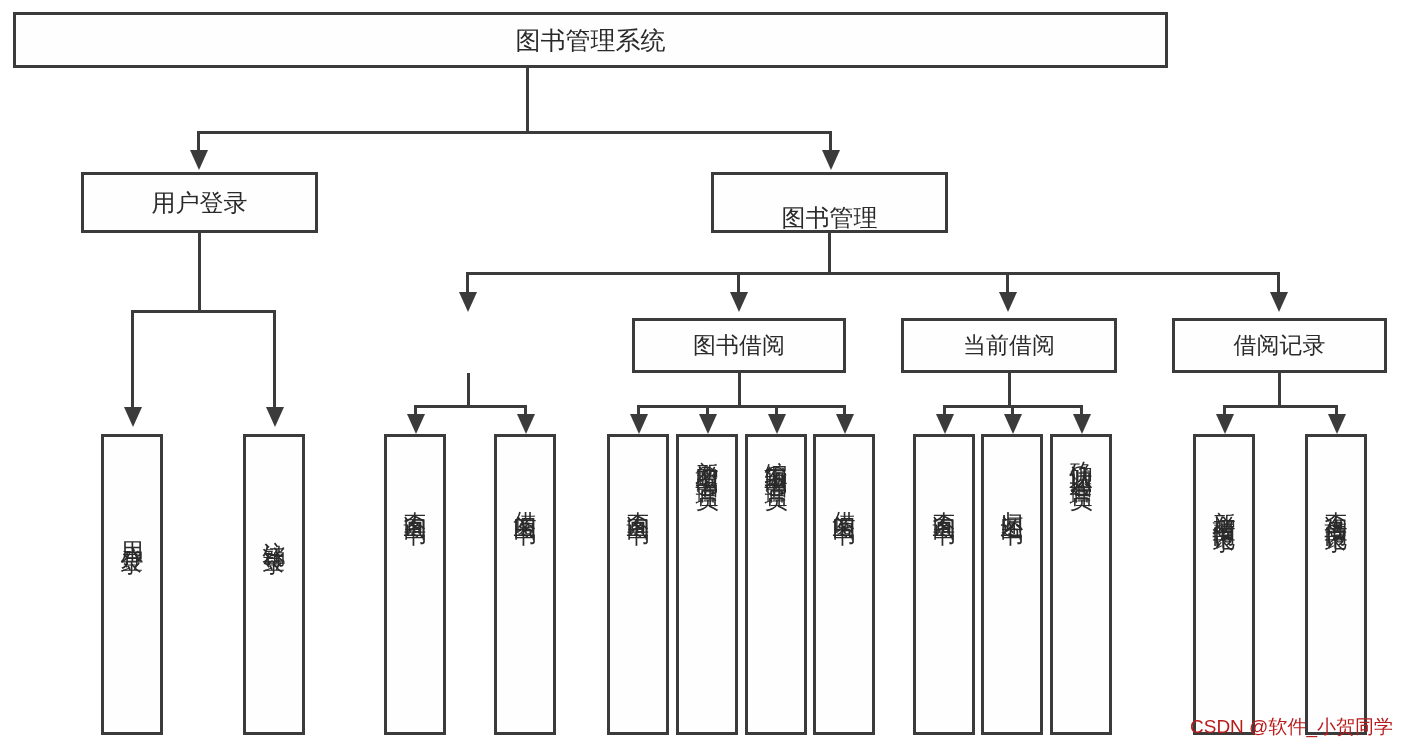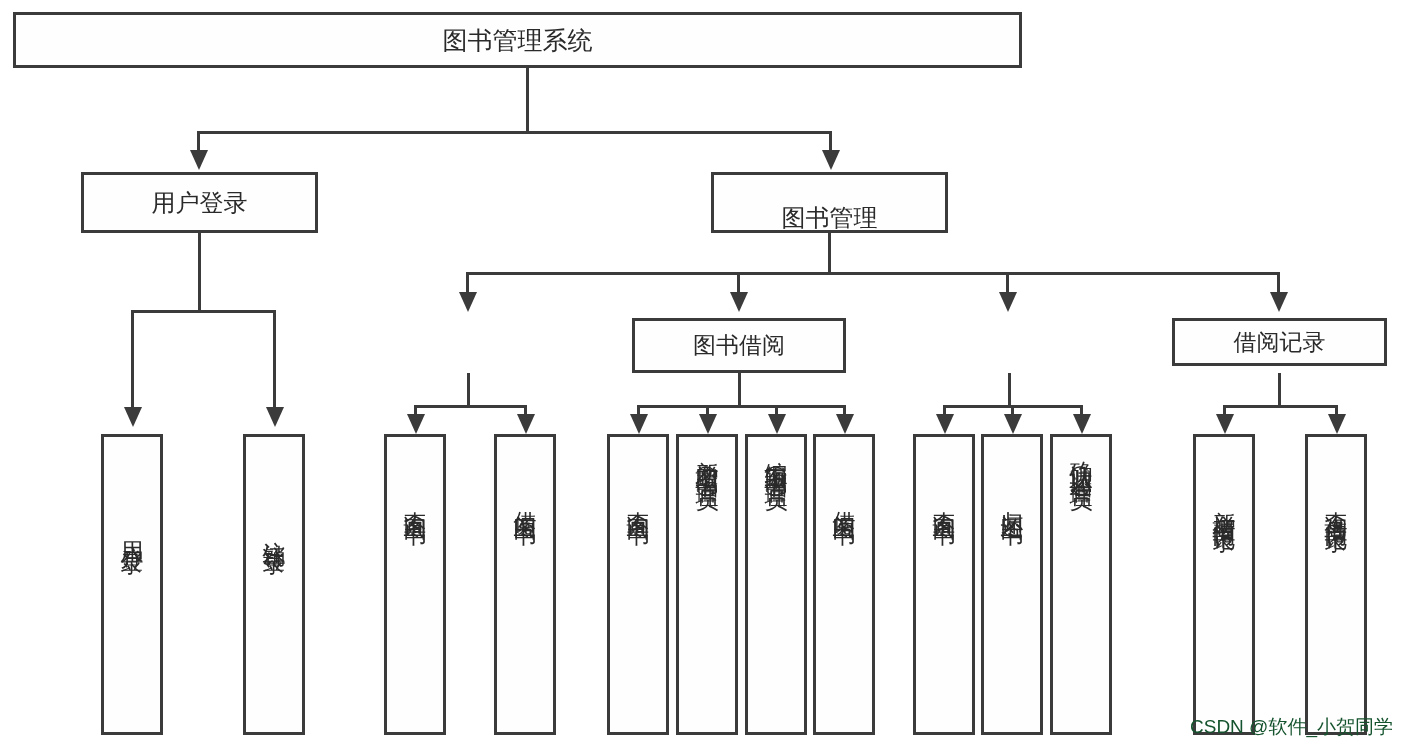--- a/index.html
+++ b/index.html
@@ -66,32 +66,32 @@
     width: 0;
     height: 0;
     border-left: 9px solid transparent;
     border-right: 9px solid transparent;
     border-top: 20px solid #3b3b3b;
   }
 
   
   .watermark {
     position: absolute;
-    color: #14532d;
+    color: #b91c1c;
     font-size: 19px;
     white-space: nowrap;
     pointer-events: none;
   }
 </style>
 </head>
 <body>
 
 <div id="canvas">
 
-  <div class="node lvl0" style="left:13px; top:12px; width:1009px; height:56px;">
+  <div class="node lvl0" style="left:13px; top:12px; width:1155px; height:56px;">
     <span>图书管理系统</span>
   </div>
 
   <div class="ln v" style="left:526px; top:68px; height:63px;"></div>
 
   <div class="ln h" style="left:197px; top:131px; width:632px;"></div>
 
   <div class="ln v" style="left:197px; top:131px; height:22px;"></div>
   <div class="arrow" style="left:190px; top:150px;"></div>
   <div class="ln v" style="left:829px; top:131px; height:22px;"></div>
@@ -119,21 +119,24 @@
   <div class="ln v" style="left:737px; top:272px; height:24px;"></div>
   <div class="arrow" style="left:730px; top:292px;"></div>
   <div class="ln v" style="left:1006px; top:272px; height:24px;"></div>
   <div class="arrow" style="left:999px; top:292px;"></div>
   <div class="ln v" style="left:1277px; top:272px; height:24px;"></div>
   <div class="arrow" style="left:1270px; top:292px;"></div>
 
   <div class="node lvl2" style="left:632px; top:318px; width:214px; height:55px;">
     <span>图书借阅</span>
   </div>
-  <div class="node lvl2" style="left:1172px; top:318px; width:215px; height:48px;">
+  <div class="node lvl2" style="left:901px; top:318px; width:216px; height:55px;">
+    <span>当前借阅</span>
+  </div>
+  <div class="node lvl2" style="left:1172px; top:318px; width:215px; height:55px;">
     <span>借阅记录</span>
   </div>
 
   <div class="ln v" style="left:467px; top:373px; height:32px;"></div>
   <div class="ln h" style="left:414px; top:405px; width:113px;"></div>
   <div class="ln v" style="left:414px; top:405px; height:12px;"></div>
   <div class="arrow" style="left:407px; top:414px;"></div>
   <div class="ln v" style="left:524px; top:405px; height:12px;"></div>
   <div class="arrow" style="left:517px; top:414px;"></div>
 

